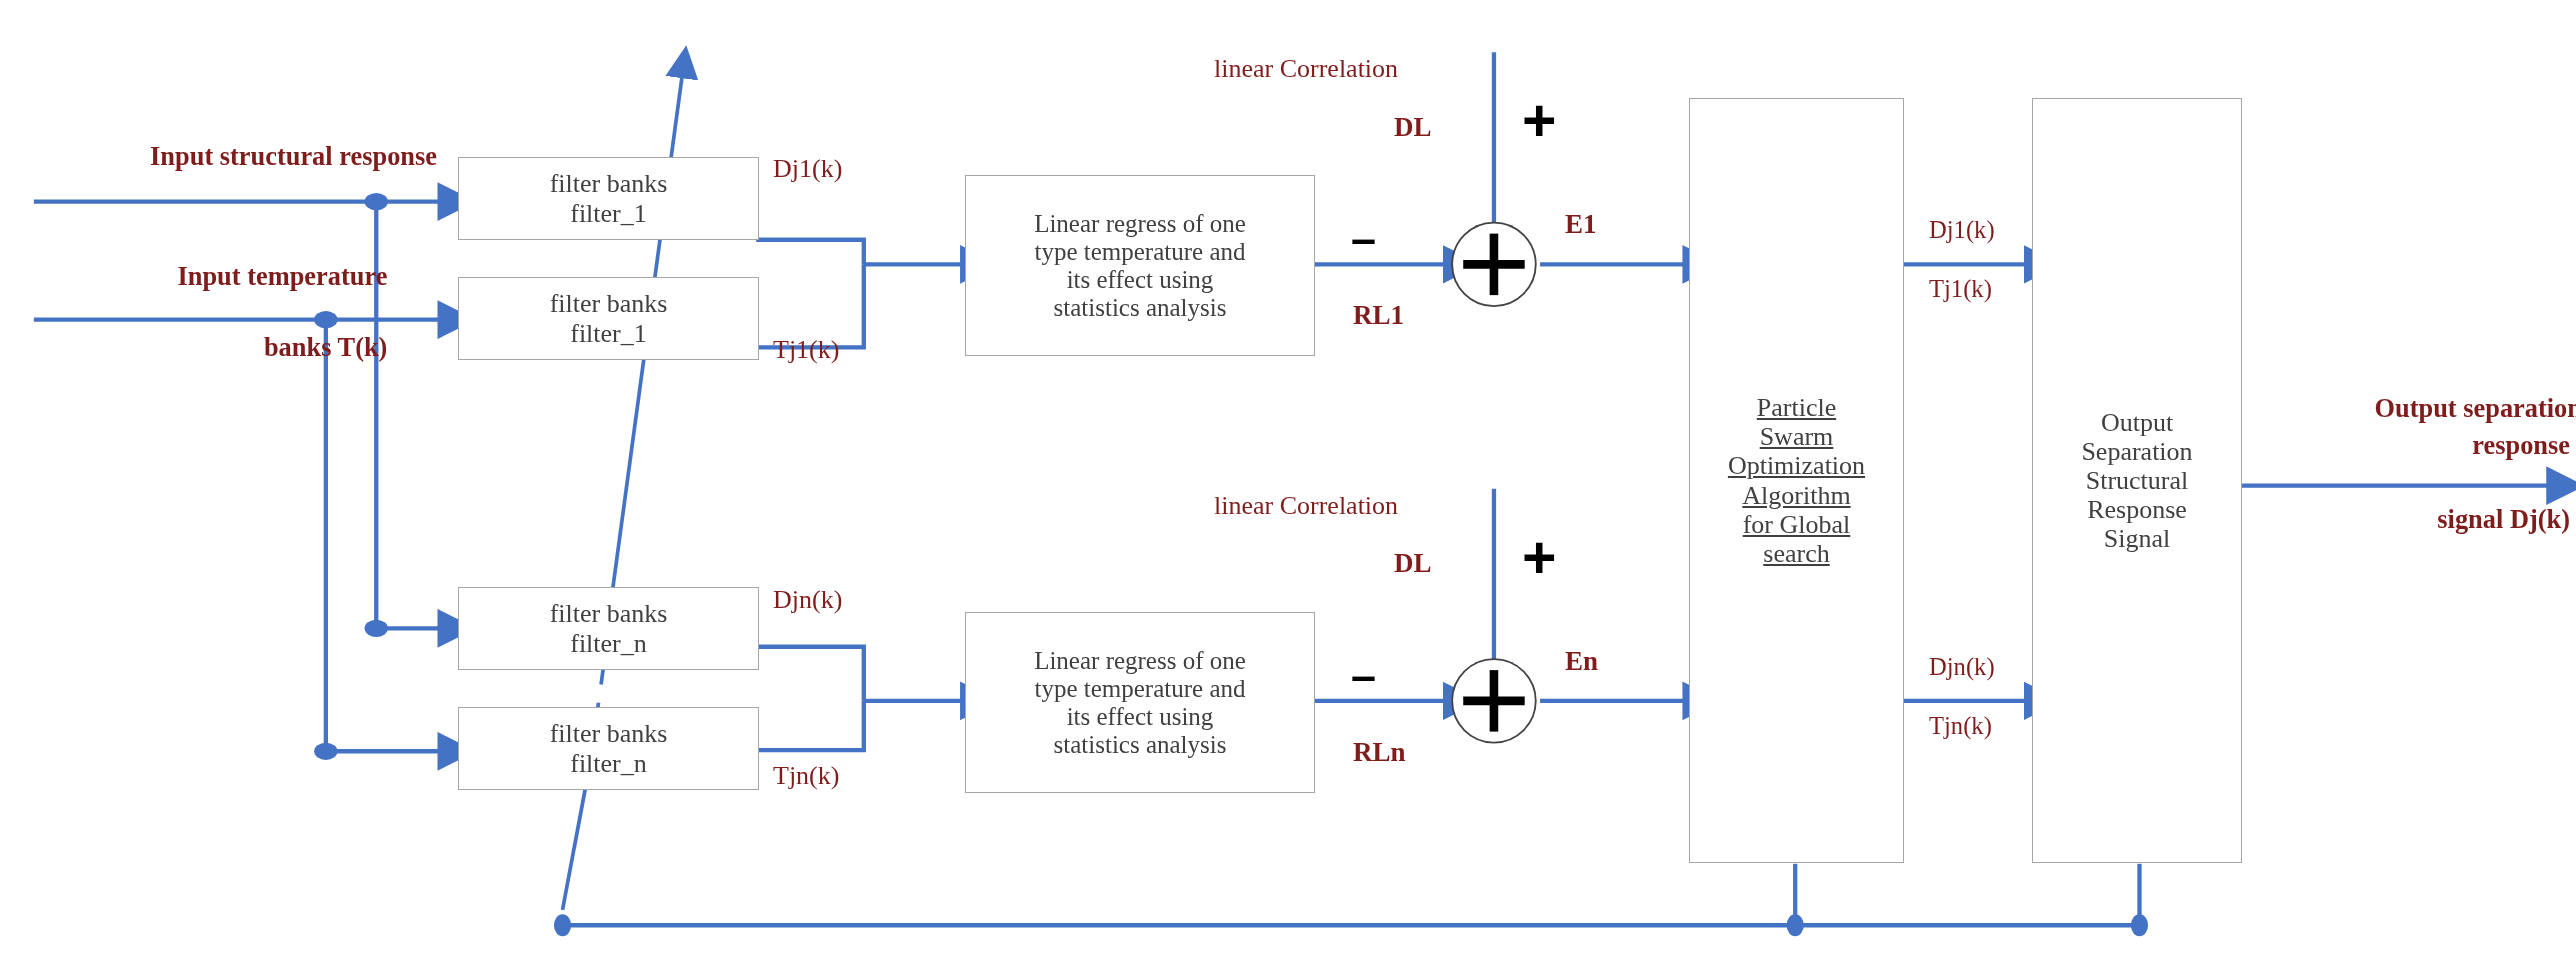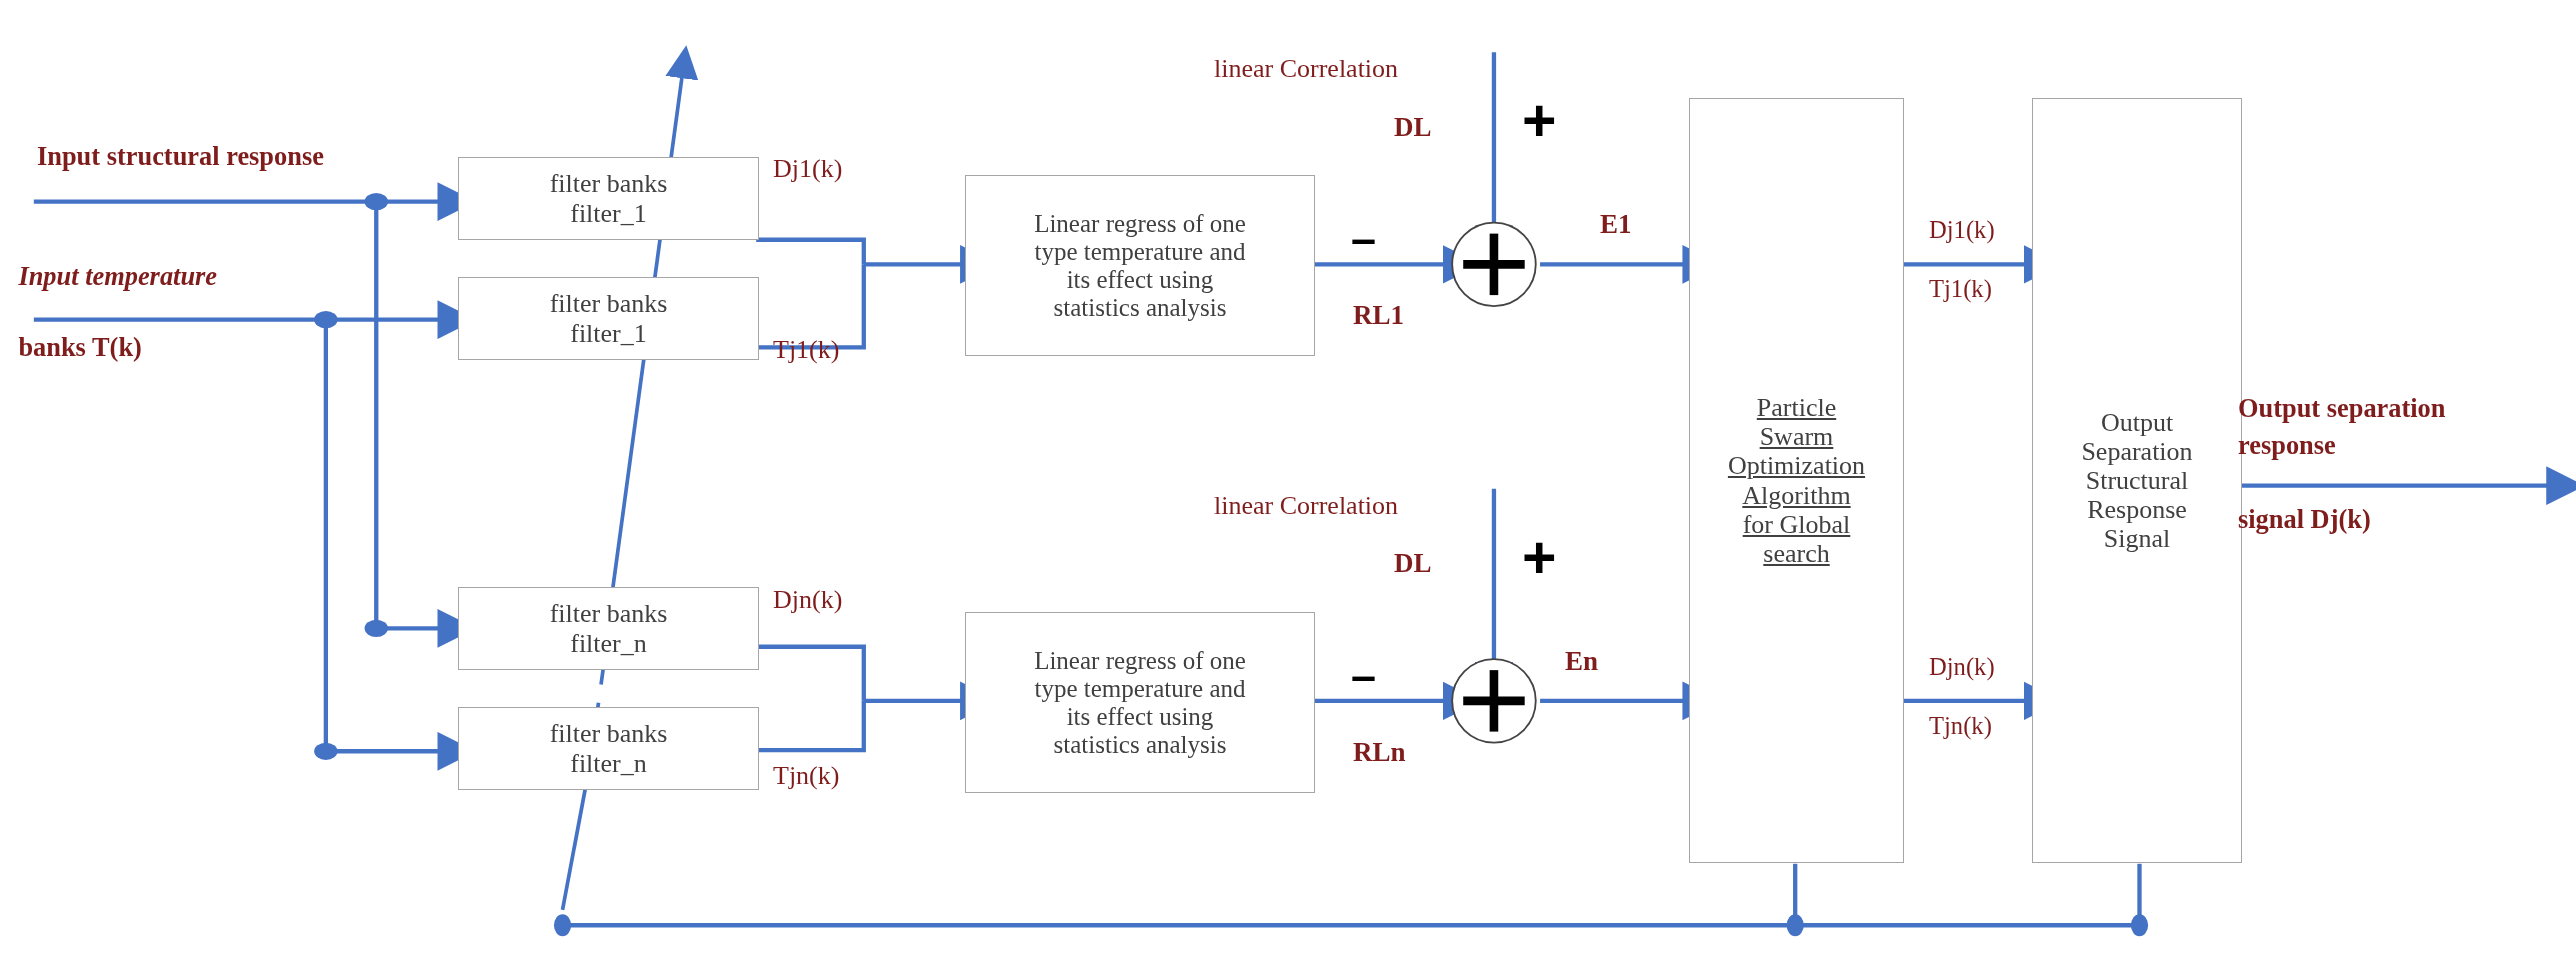--- a/index.html
+++ b/index.html
@@ -40,21 +40,21 @@
     position: absolute;
     color: #7f1d1d;
     font-family: "Liberation Serif", "DejaVu Serif", serif;
     white-space: pre-line;
     line-height: 1.15;
   }
   .lbl.bold {
     font-weight: bold;
   }
   .lbl.center {
-    text-align: left;
+    text-align: right;
   }
   .opsym {
     position: absolute;
     font-weight: bold;
     color: #000000;
     font-family: "Liberation Sans", "DejaVu Sans", sans-serif;
     line-height: 1;
   }
 </style>
 </head>
@@ -174,34 +174,34 @@
 search</div>
 
   <div class="node-box" style="left:2032px; top:98px; width:210px; height:765px; font-size:26px;">Output
 Separation
 Structural
 Response
 Signal</div>
 
   <div class="lbl bold center" style="left:37px; top:141px; width:400px; font-size:26.4px;">Input structural response</div>
 
-  <div class="lbl bold center" style="left:18.4px; top:261px; width:369px; font-size:26.4px;font-style:italic;">Input temperature</div>
+  <div class="lbl bold center" style="left:18.4px; top:261px; width:369px; font-size:26.4px;">Input temperature</div>
   <div class="lbl bold center" style="left:18.4px; top:332px; width:369px; font-size:26.4px;">banks T(k)</div>
 
   <div class="lbl" style="left:773px; top:154px; font-size:26px;">Dj1(k)</div>
   <div class="lbl" style="left:773px; top:335px; font-size:26px;">Tj1(k)</div>
   <div class="lbl" style="left:773px; top:585px; font-size:26px;">Djn(k)</div>
   <div class="lbl" style="left:773px; top:761px; font-size:26px;">Tjn(k)</div>
 
   <div class="lbl" style="left:1214px; top:54px; font-size:26px;">linear Correlation</div>
   <div class="lbl bold" style="left:1394px; top:112px; font-size:27px;">DL</div>
   <div class="opsym" style="left:1522px; top:92px; font-size:59px;">+</div>
   <div class="opsym" style="left:1351px; top:216px; font-size:45px;">–</div>
   <div class="lbl bold" style="left:1353px; top:300px; font-size:27px;">RL1</div>
-  <div class="lbl bold" style="left:1565px; top:209px; font-size:27px;margin-left:35px;">E1</div>
+  <div class="lbl bold" style="left:1565px; top:209px; font-size:27px;">E1</div>
 
   <div class="lbl" style="left:1214px; top:491px; font-size:26px;">linear Correlation</div>
   <div class="lbl bold" style="left:1394px; top:548px; font-size:27px;">DL</div>
   <div class="opsym" style="left:1522px; top:529px; font-size:59px;">+</div>
   <div class="opsym" style="left:1351px; top:653px; font-size:45px;">–</div>
   <div class="lbl bold" style="left:1353px; top:737px; font-size:27px;">RLn</div>
   <div class="lbl bold" style="left:1565px; top:646px; font-size:27px;">En</div>
 
   <div class="lbl" style="left:1929px; top:216px; font-size:24.6px;">Dj1(k)</div>
   <div class="lbl" style="left:1929px; top:275px; font-size:24.6px;">Tj1(k)</div>

